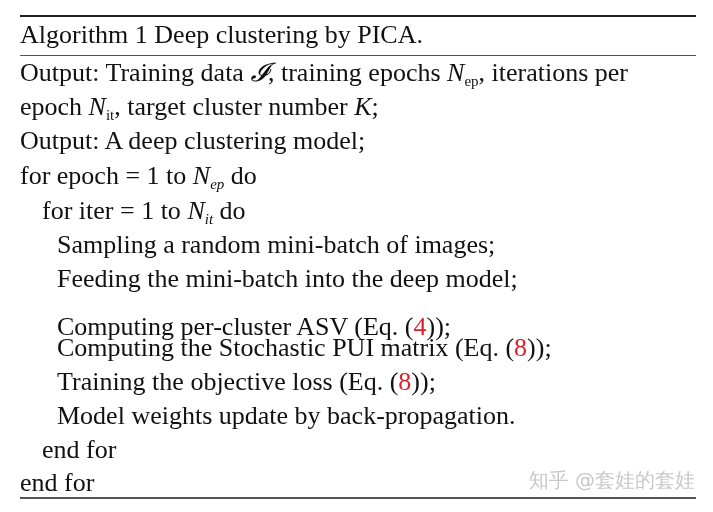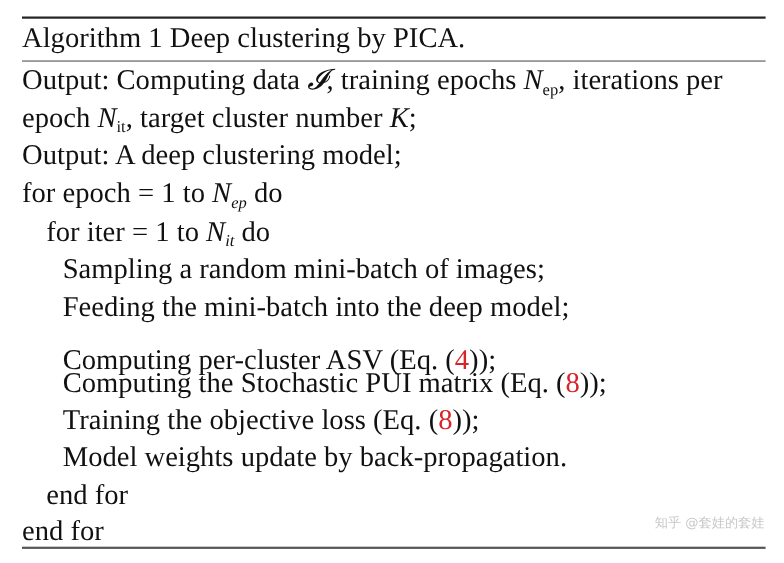--- a/index.html
+++ b/index.html
@@ -10,35 +10,35 @@
   .rule.mid { top: 55px; height: 1px; background: #555; }
   .rule.bot { top: 497px; height: 2px; background: #555; }
   .line { position: absolute; left: 20px; font-size: 26px; line-height: 30px; white-space: nowrap; }
   .b { font-weight: normal; }
   .it { font-style: italic; }
   sub { font-size: 15px; line-height: 0; vertical-align: -5px; }
   .ref { color: #d8232a; }
   .ind1 { left: 42px; }
   .ind2 { left: 57px; }
   .wm { position: absolute; right: 18px; top: 467px; font-family: "DejaVu Sans", sans-serif;
-        font-size: 12px; color: #c8c8c8; }
+        font-size: 20px; color: #c8c8c8; }
 </style>
 </head>
 <body>
 
 <div class="rule top"></div>
 <div class="line" style="top:20px">
   <span class="b">Algorithm 1</span>
   <span>Deep clustering by PICA.</span>
 </div>
 <div class="rule mid"></div>
 
 <div class="line" style="top:58px">
   <span class="b">Output:</span>
-  <span>Computing data</span>
+  <span>Training data</span>
   <span class="it">𝓘</span><span>, training epochs</span>
   <span class="it">N</span><sub>ep</sub><span>, iterations per</span>
 </div>
 <div class="line" style="top:92px">
   <span>epoch</span>
   <span class="it">N</span><sub>it</sub><span>, target cluster number</span>
   <span class="it">K</span><span>;</span>
 </div>
 <div class="line" style="top:126px">
   <span class="b">Output:</span>

